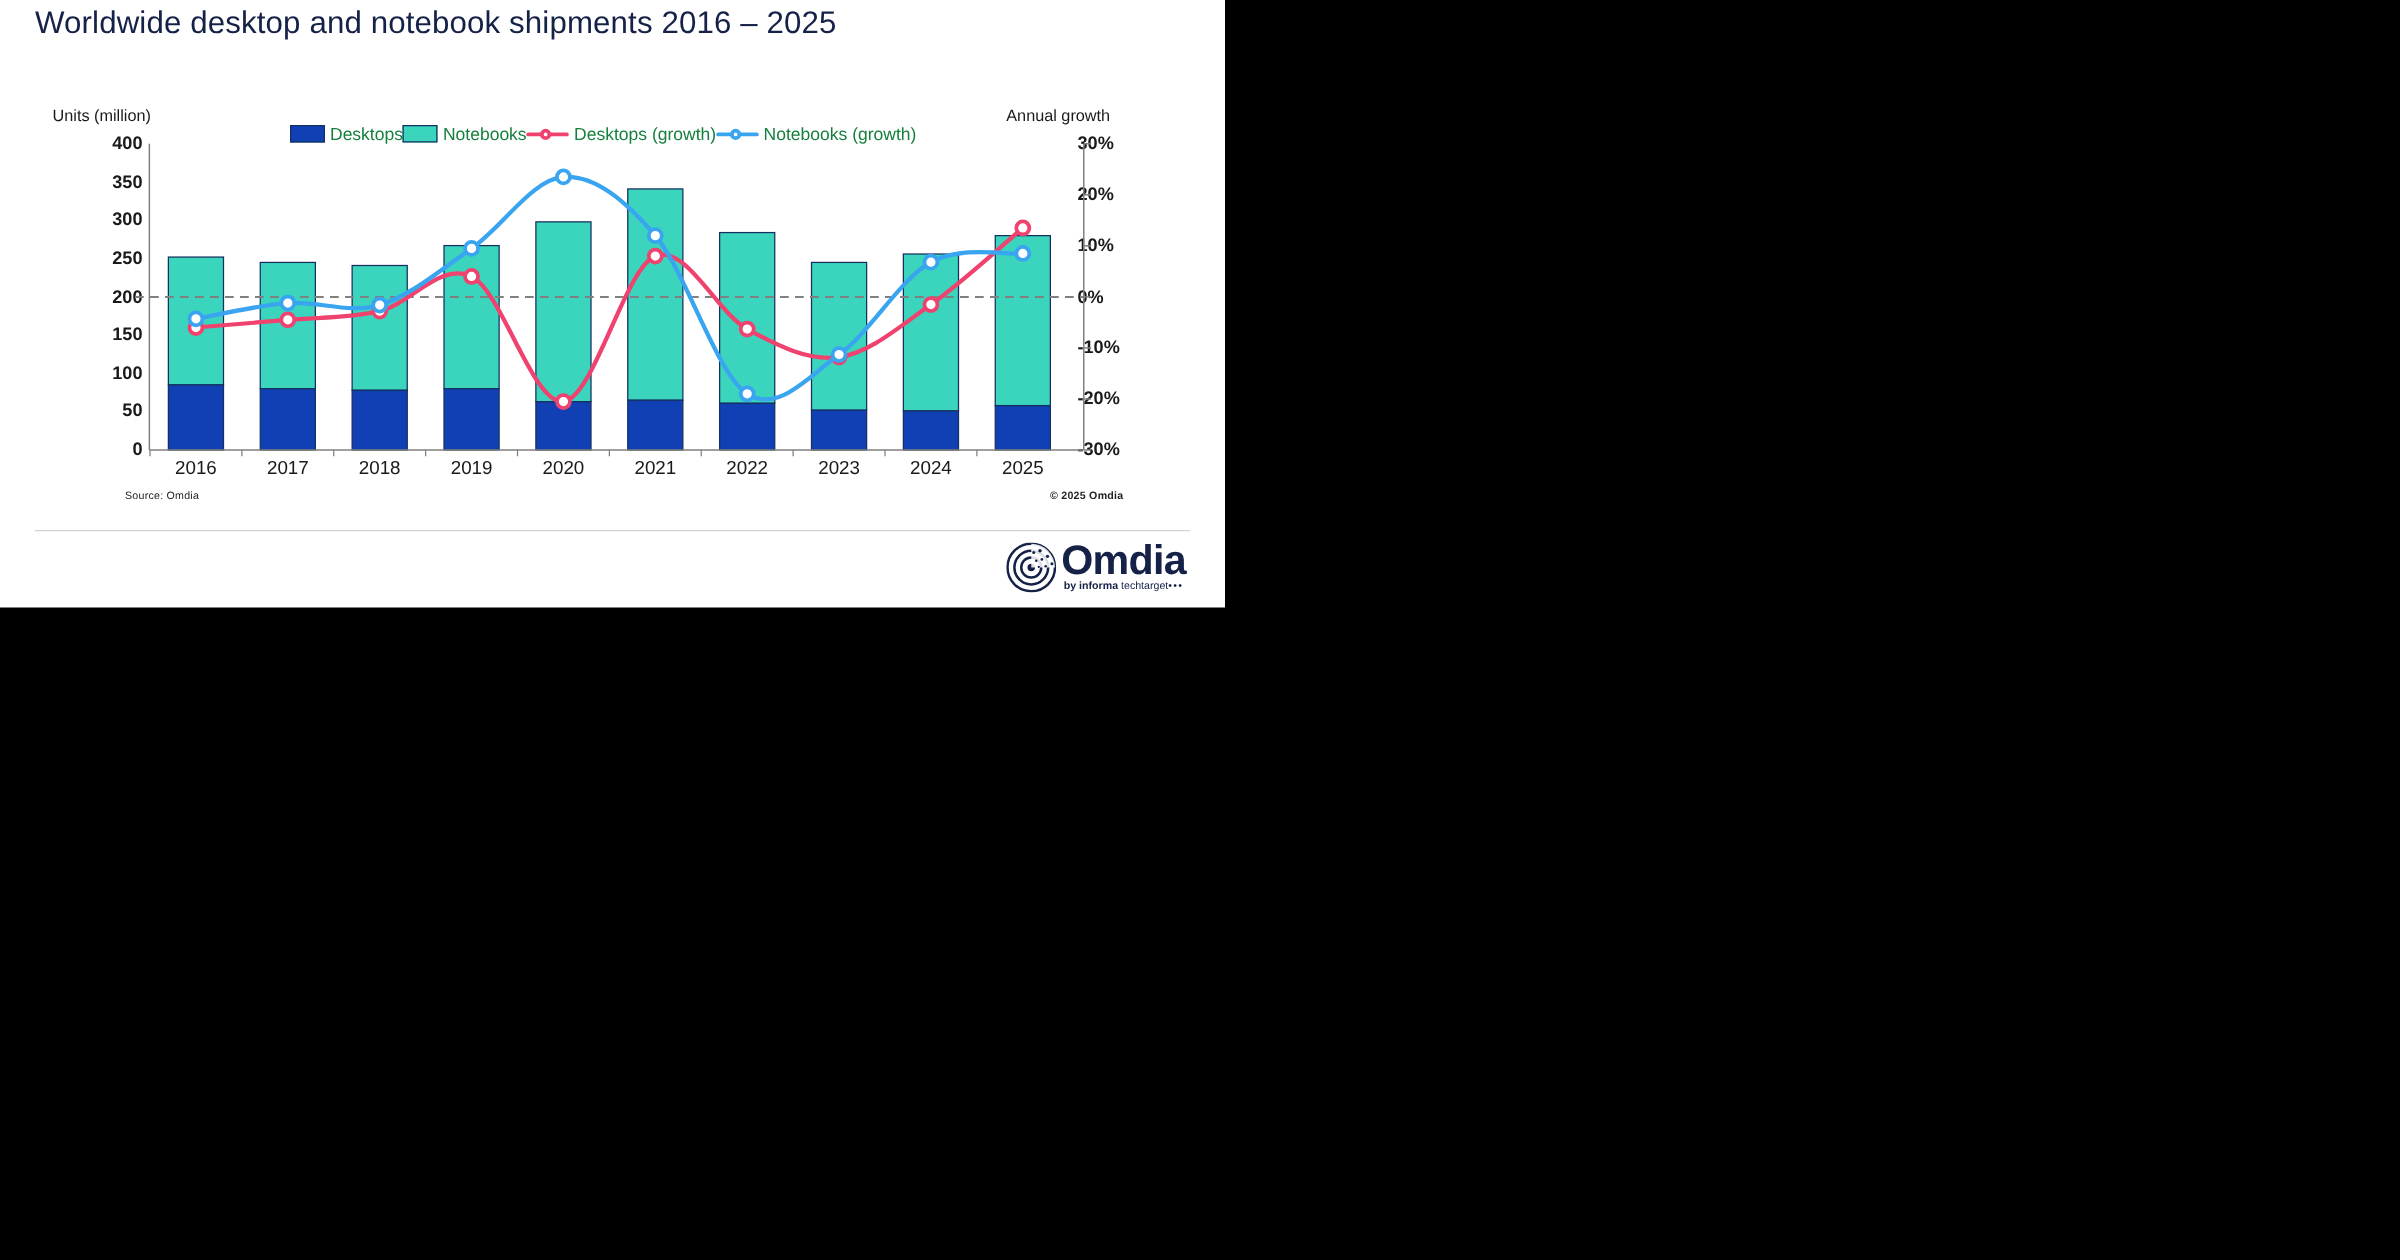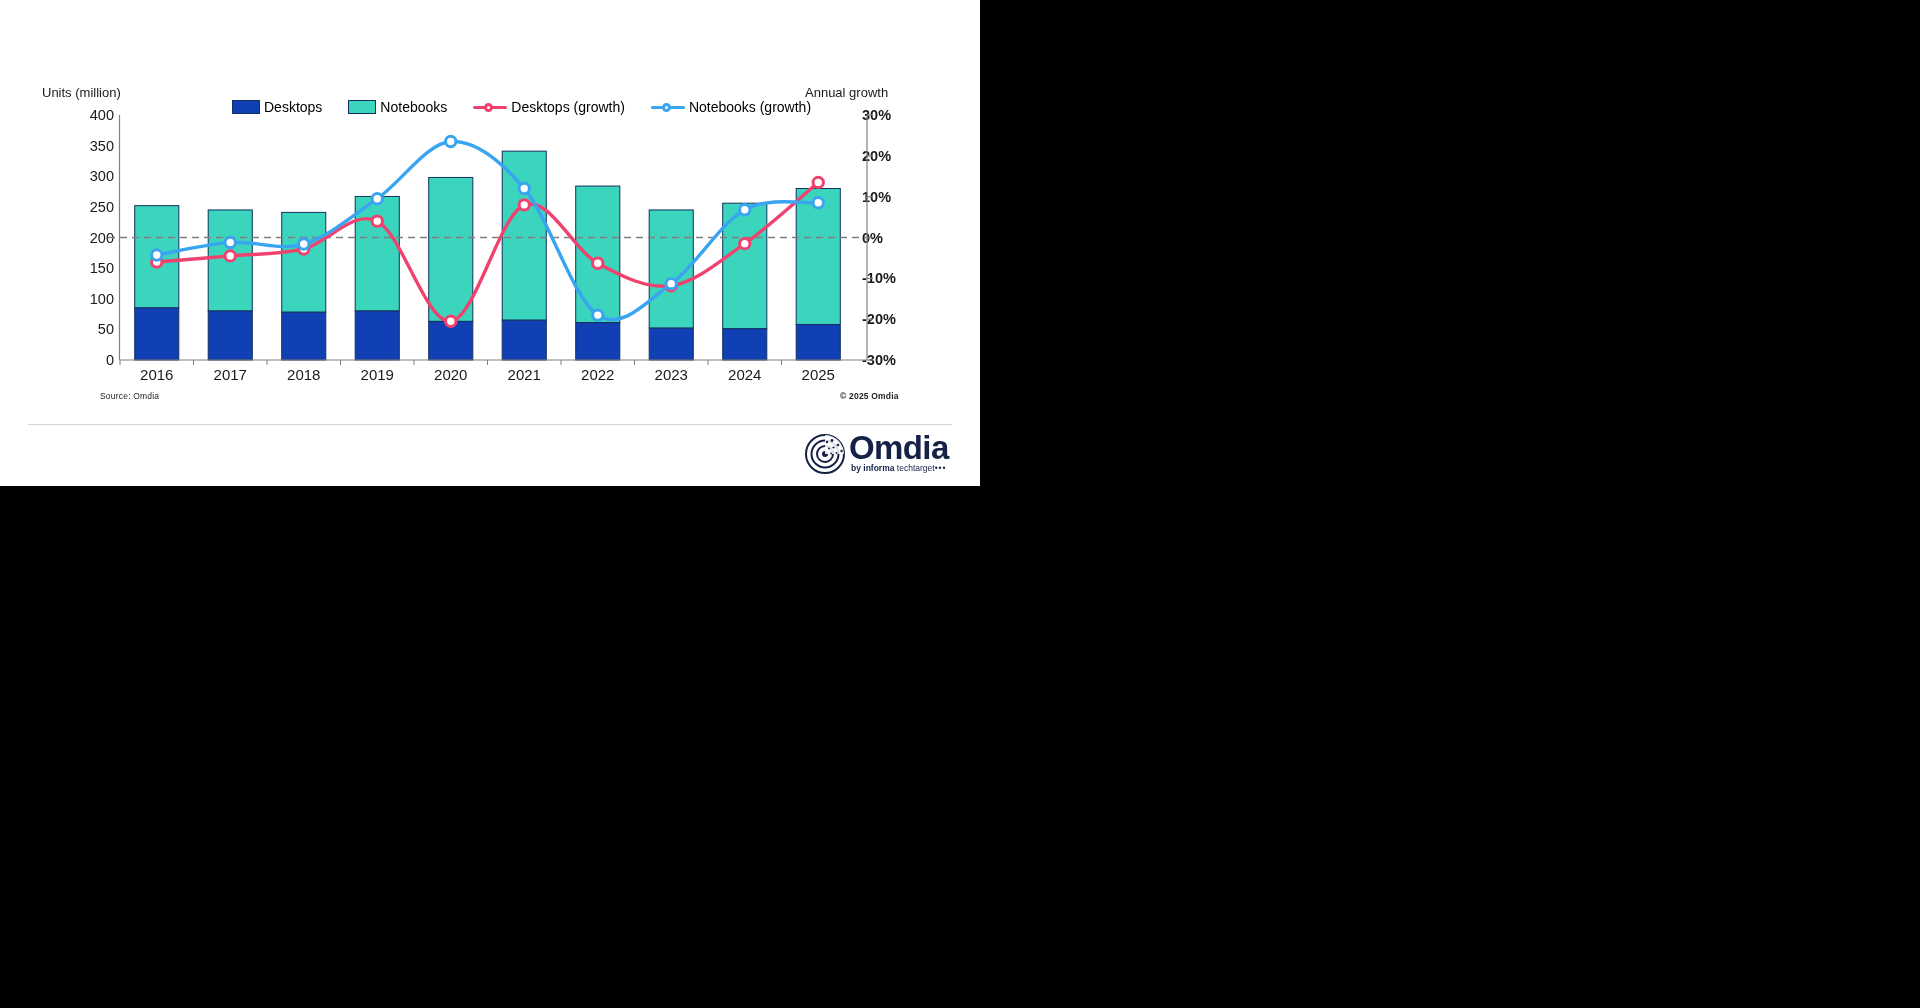--- a/index.html
+++ b/index.html
@@ -14,37 +14,37 @@
 
   .axis-title-left{
     position:absolute;left:42px;top:85px;font-size:13px;color:#1a1a1a;white-space:nowrap;
   }
   .axis-title-right{
     position:absolute;left:805px;top:85px;font-size:13px;color:#1a1a1a;white-space:nowrap;
   }
 
   
   .legend{
-    position:absolute;left:232px;top:99px;display:flex;align-items:center;gap:26px;
-    font-size:14px;color:#000000;white-space:nowrap;
+    position:absolute;left:232px;top:99px;display:flex;align-items:center;
+    font-size:14px;color:#15803d;white-space:nowrap;
   }
   .lg{display:flex;align-items:center;gap:4px;}
   .swatch{width:26px;height:12px;border:1px solid #153060;display:inline-block;}
   .lineicon{position:relative;width:34px;height:12px;display:inline-block;}
   .lineicon .bar{position:absolute;top:5px;left:0;width:34px;height:3px;border-radius:2px;}
   .lineicon .dot{
     position:absolute;top:1.5px;left:11px;width:9px;height:9px;border-radius:50%;
     background:#ffffff;box-sizing:border-box;
   }
 
   
   .plot{position:absolute;left:120px;top:115px;width:735px;height:245px;}
   .ytick{
     position:absolute;right:0;transform:translateY(-50%);
-    font-size:14.5px;color:#1a1a1a;text-align:center;white-space:nowrap;
+    font-size:14.5px;color:#1a1a1a;text-align:center;white-space:nowrap;font-weight:bold;
   }
   .ylabels-left{position:absolute;left:62px;top:115px;width:52px;height:245px;}
   .ylabels-right{position:absolute;left:862px;top:115px;width:60px;height:245px;}
   .ytick-r{
     position:absolute;left:0;transform:translateY(-50%);
     font-size:14.5px;color:#1a1a1a;text-align:left;white-space:nowrap;font-weight:bold;
   }
   .xlabels{position:absolute;left:120px;top:366px;width:735px;height:22px;}
   .xtick{
     position:absolute;transform:translateX(-50%);
@@ -72,20 +72,21 @@
     position:absolute;left:46px;top:31px;font-size:8.5px;color:#152147;white-space:nowrap;
   }
   .logo-sub b{font-weight:bold;}
   .dots3{letter-spacing:1px;}
 </style>
 </head>
 <body>
 
 <div class="slide">
 
+  <div class="title">Worldwide desktop and notebook shipments 2016 – 2025</div>
 
   <div class="axis-title-left">Units (million)</div>
   <div class="axis-title-right">Annual growth</div>
 
   <div class="legend">
     <div class="lg">
       <span class="swatch" style="background:#1040B4"></span>
       <span>Desktops</span>
     </div>
     <div class="lg">

